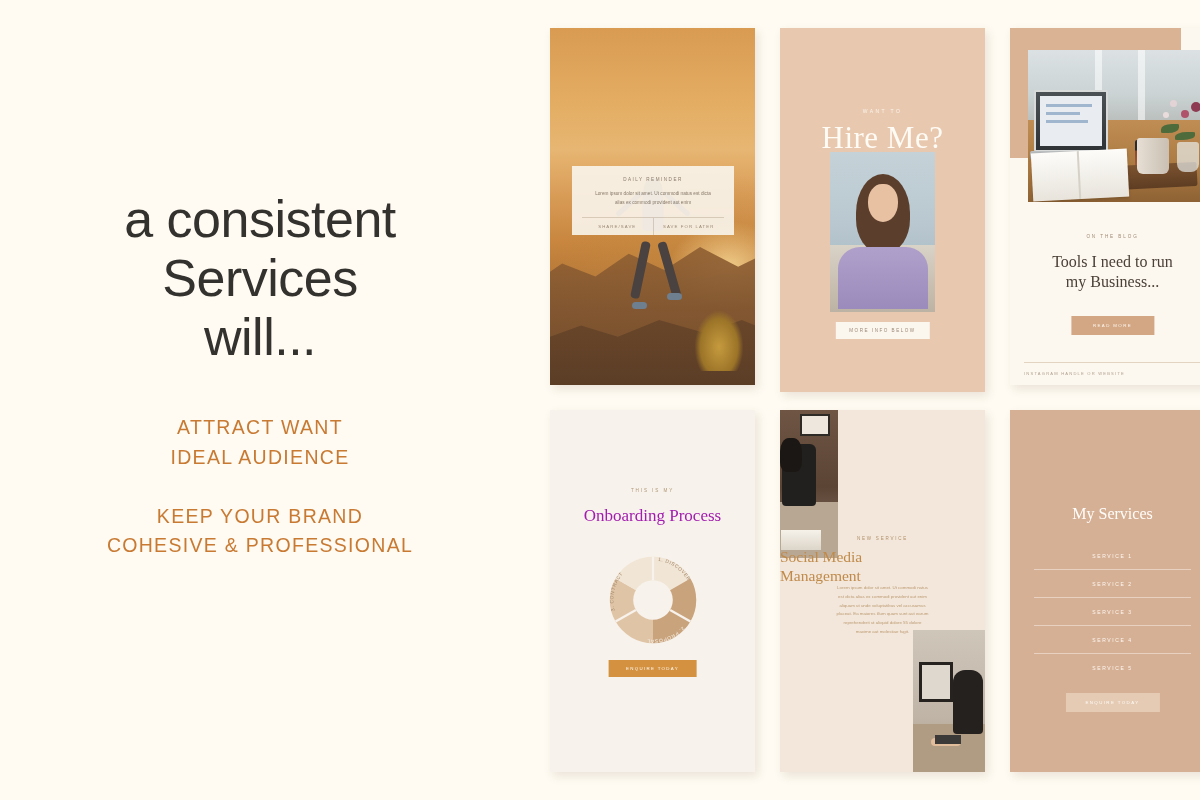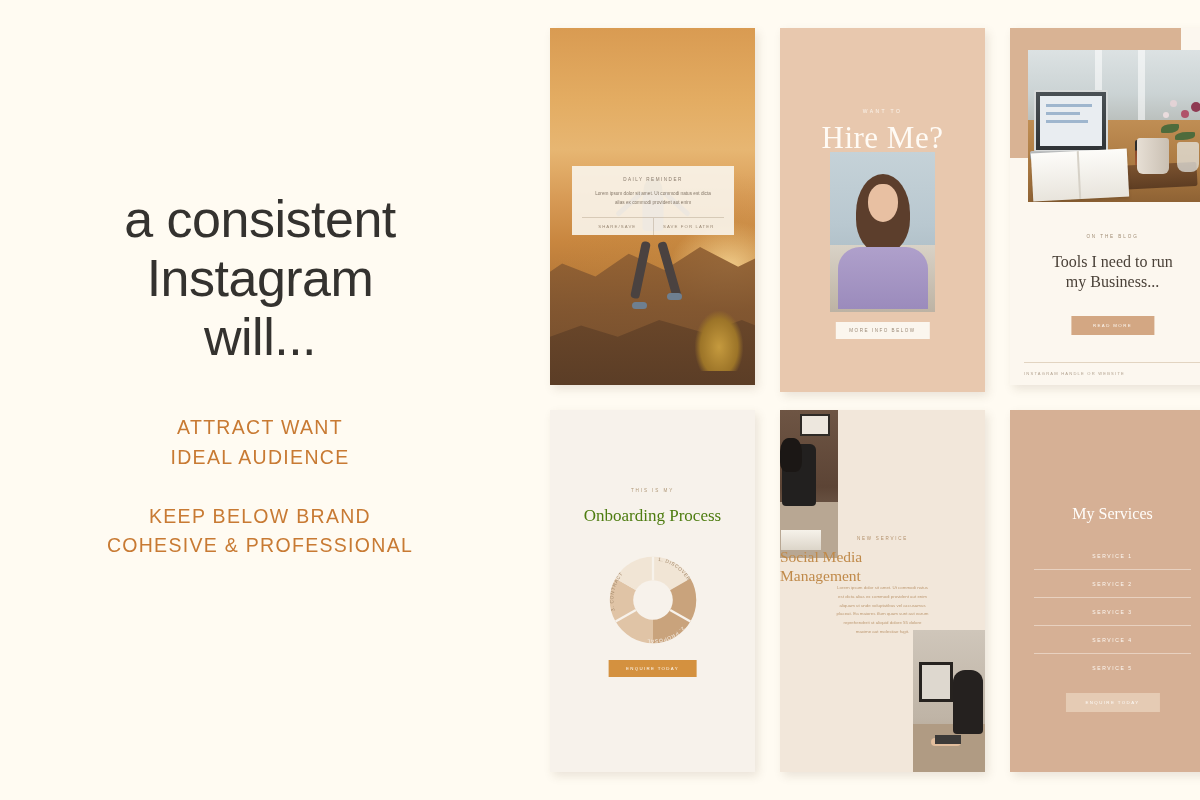--- a/index.html
+++ b/index.html
@@ -264,21 +264,21 @@
 
   
   .card4 { left: 30px; top: 410px; width: 205px; height: 362px; background: #F7F2EB; }
   .c4-eyebrow {
     position: absolute; top: 78px; left: 0; right: 0; text-align: center;
     font-size: 4.6px; letter-spacing: 1.9px; color: #B09878;
   }
   .c4-title {
     position: absolute; top: 96px; left: 0; right: 0; text-align: center;
     font-family: "Liberation Serif", serif; font-size: 17px;
-    color: #4d7c0f; font-weight: 400;
+    color: #a21caf; font-weight: 400;
   }
   .donut { position: absolute; left: 50%; top: 136px; transform: translateX(-50%); width: 108px; height: 108px; }
   .c4-btn {
     position: absolute; left: 50%; top: 250px; transform: translateX(-50%);
     background: #D4913F; padding: 6px 18px;
     font-size: 4.4px; letter-spacing: 1.3px; color: #FDF8F1;
   }
 
   
   .card5 { left: 260px; top: 410px; width: 205px; height: 362px; background: #F2E7DA; }
@@ -354,31 +354,31 @@
     font-size: 4.4px; letter-spacing: 1.4px; color: #FDFAF6;
   }
 </style>
 </head>
 <body>
 
 <div class="left-panel">
 
   <div class="headline">
     <span>a consistent</span>
-    <span>Instagram</span>
+    <span>Services</span>
     <span>will...</span>
   </div>
 
   <div class="benefits">
     <div class="benefit">
       <span>ATTRACT WANT</span>
       <span>IDEAL AUDIENCE</span>
     </div>
     <div class="benefit">
-      <span>KEEP BELOW BRAND</span>
+      <span>KEEP YOUR BRAND</span>
       <span>COHESIVE &amp; PROFESSIONAL</span>
     </div>
     <div class="benefit">
     </div>
   </div>
 </div>
 
 <div class="grid">
 
   <div class="card card1">

